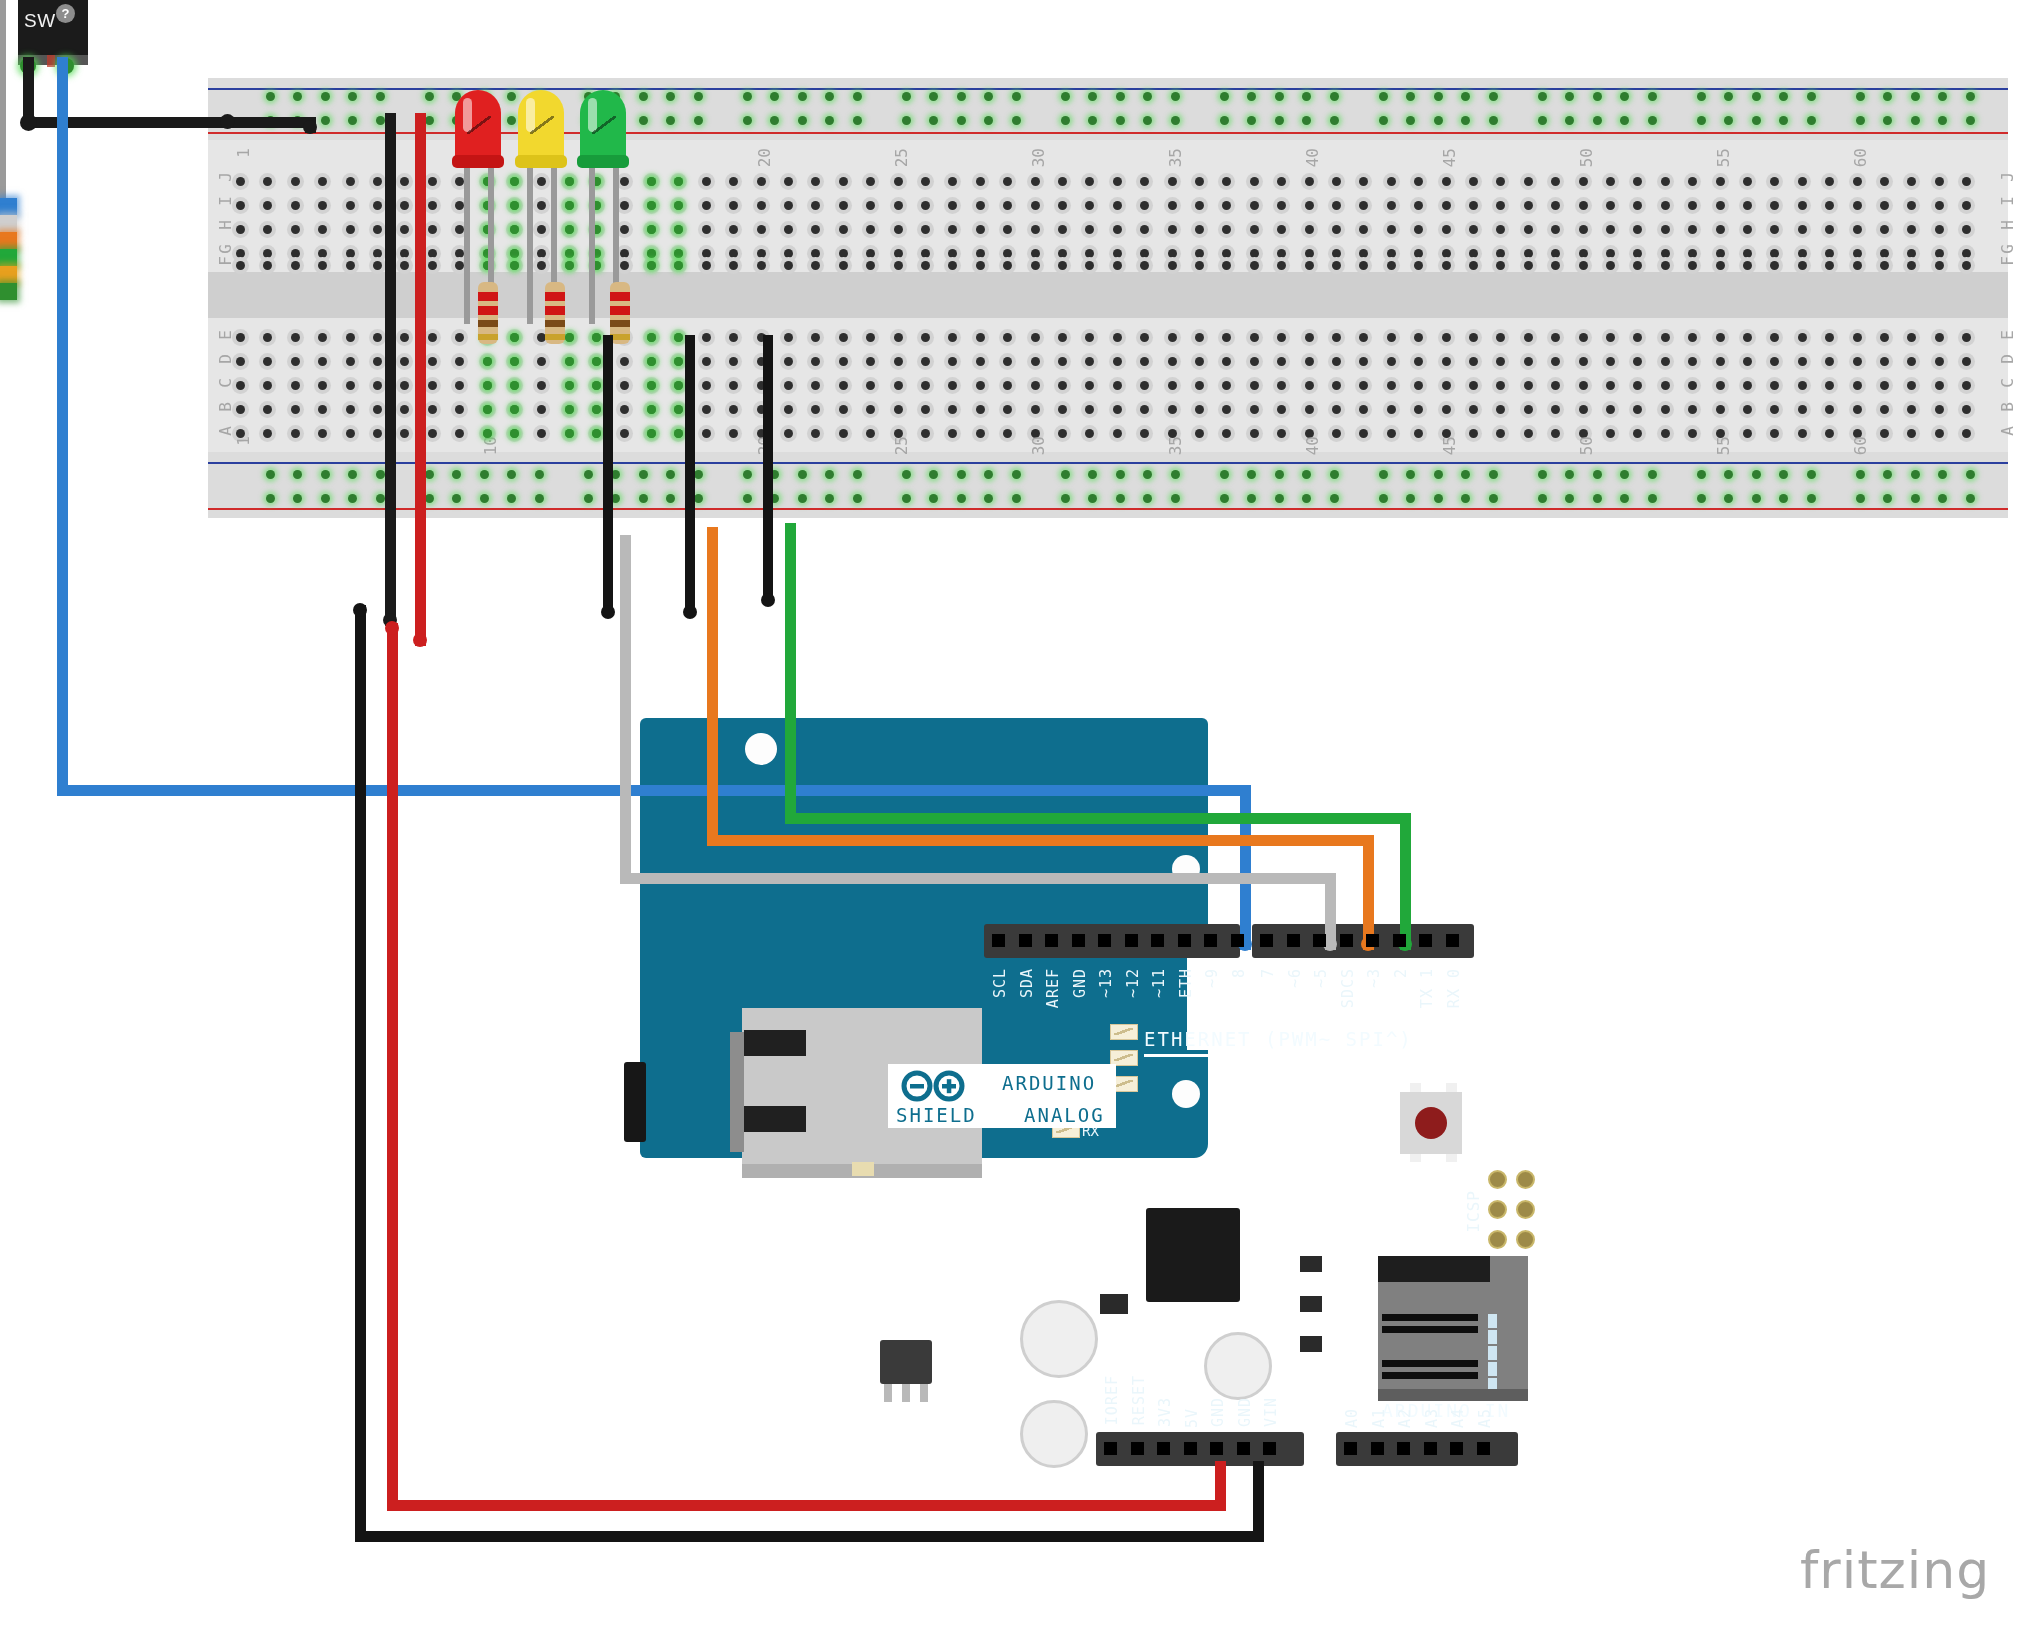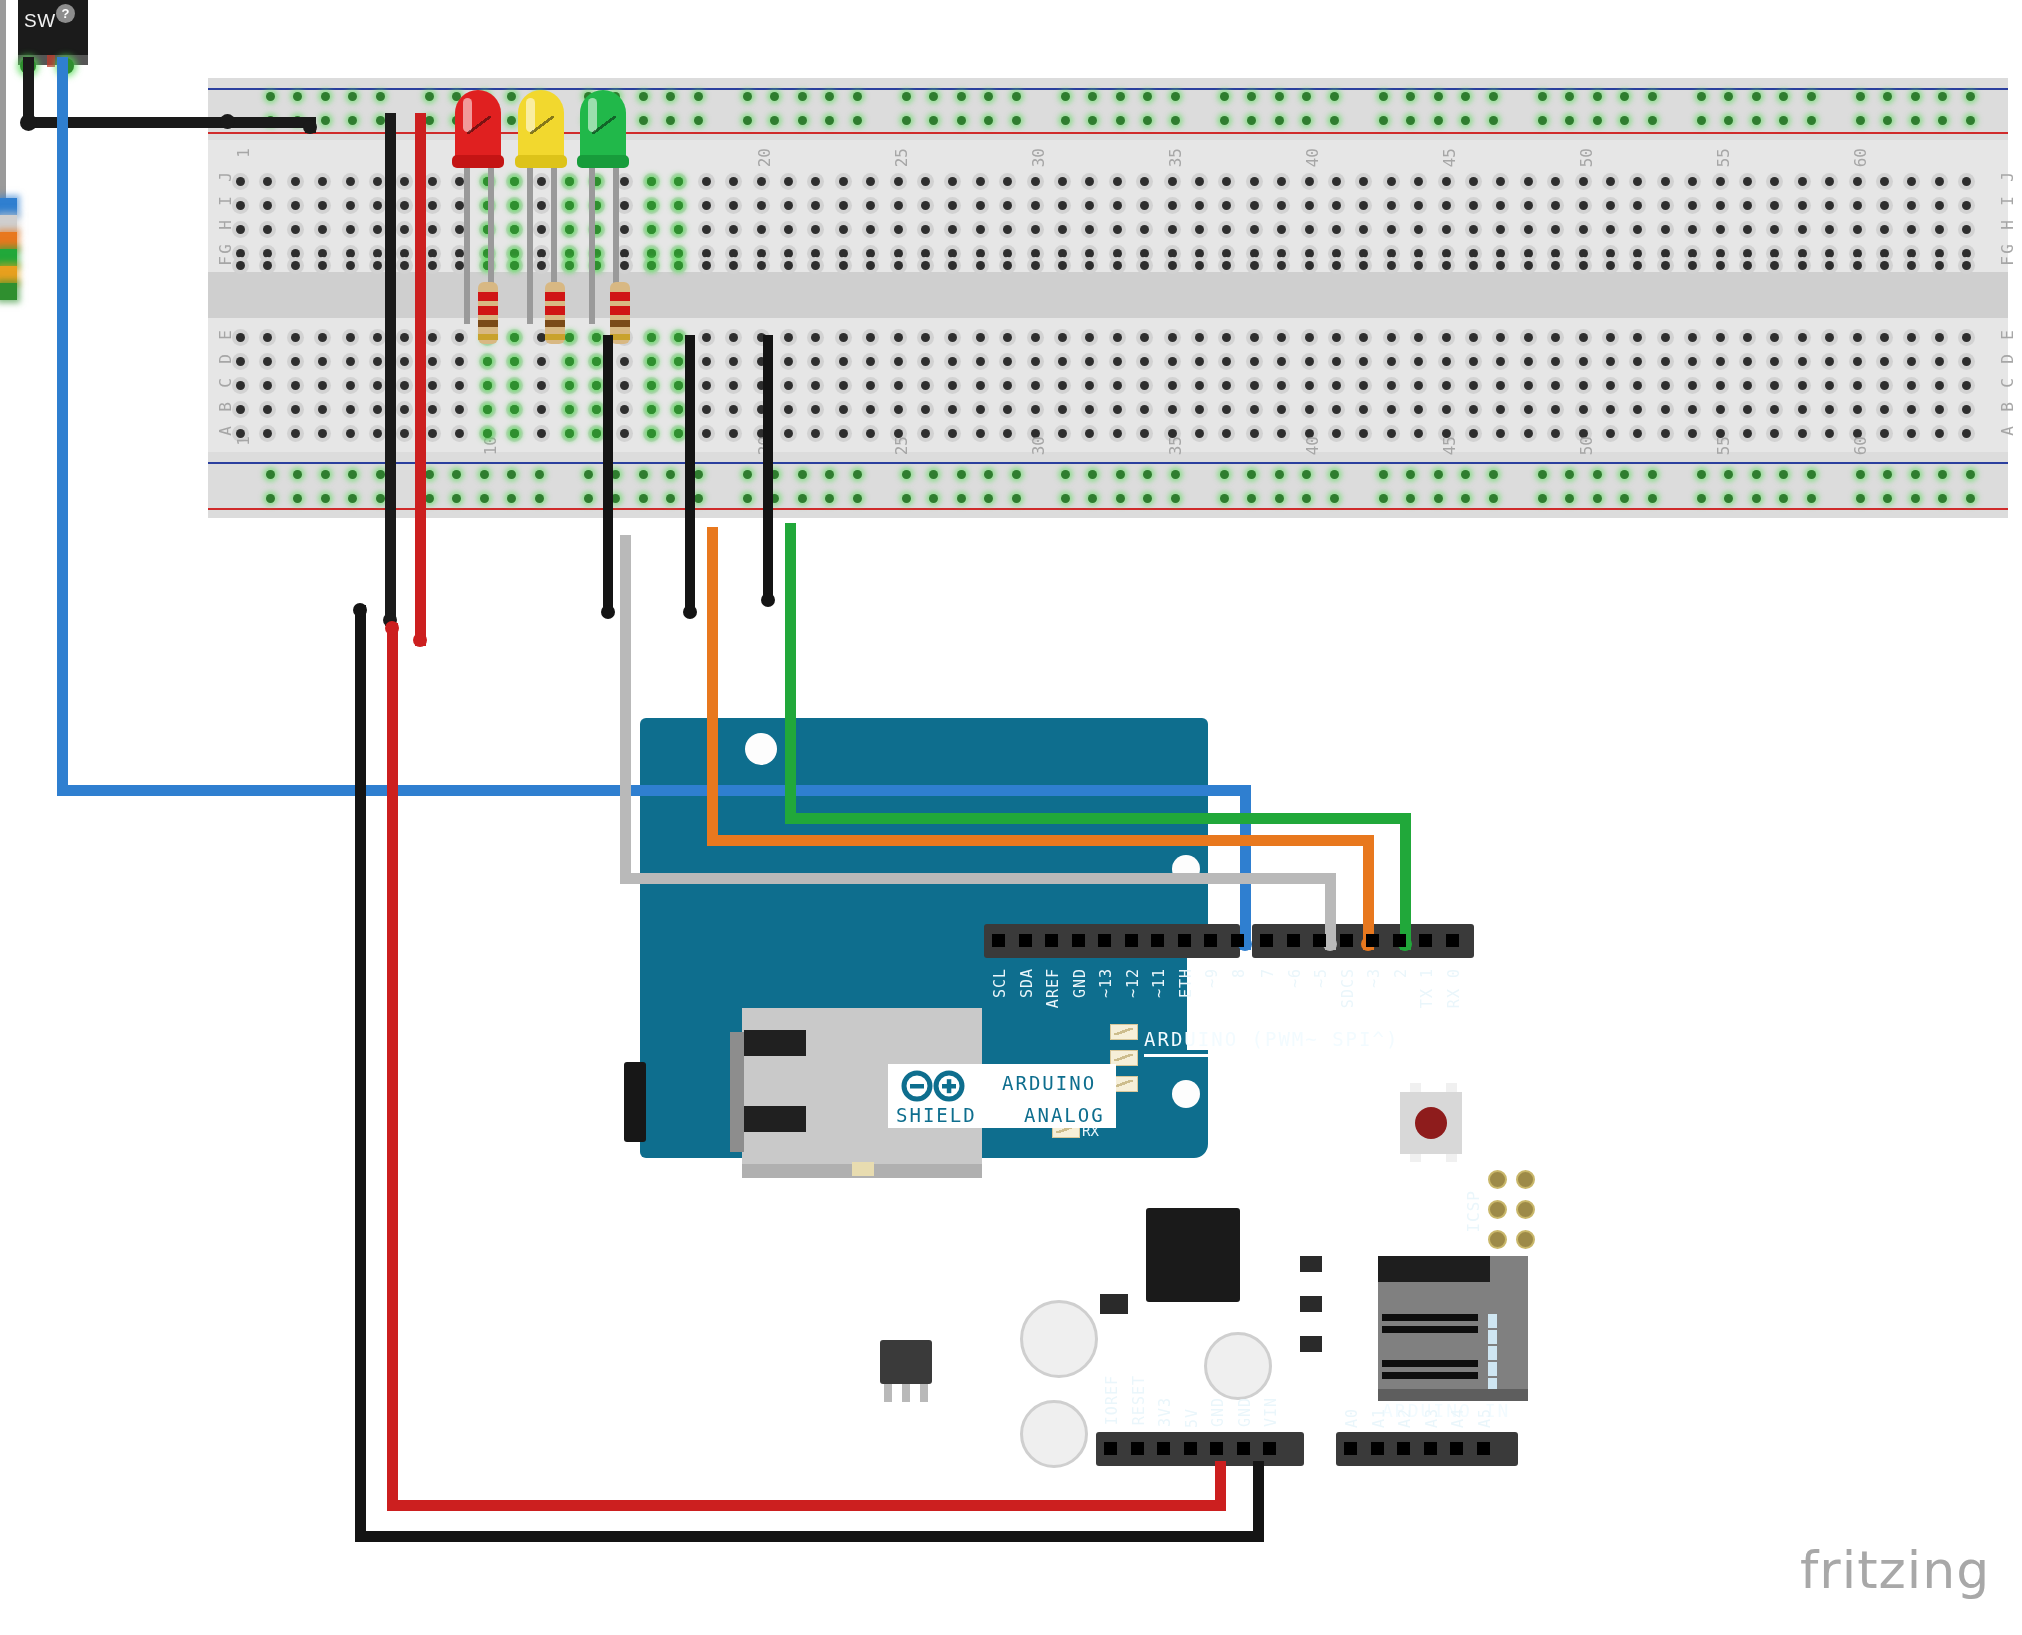--- a/index.html
+++ b/index.html
@@ -186,21 +186,21 @@
 <div class="abs" style="left:920px;top:1384px;width:8px;height:18px;background:#b9b9b9;"></div>
 
 <div class="abs smd-led" style="left:1052px;top:1097px;"></div>
 <div class="abs smd-led" style="left:1052px;top:1122px;"></div>
 <div class="abs txrxlbl" style="left:1082px;top:1098px;">TX</div>
 <div class="abs txrxlbl" style="left:1082px;top:1123px;">RX</div>
 <div class="abs smd-led" style="left:1110px;top:1024px;"></div>
 <div class="abs smd-led" style="left:1110px;top:1050px;"></div>
 <div class="abs smd-led" style="left:1110px;top:1076px;"></div>
 
-<div class="abs boardtxt" style="left:1144px;top:1028px;">ARDUINO (PWM~ SPI^)</div>
+<div class="abs boardtxt" style="left:1144px;top:1028px;">ETHERNET (PWM~ SPI^)</div>
 <div class="abs" style="left:1144px;top:1054px;width:364px;height:3px;background:#ffffff;"></div>
 <div class="abs" id="logobox"></div>
 <svg class="abs" style="left:898px;top:1070px;" width="72" height="32" viewBox="0 0 72 32">
   <circle cx="19" cy="16" r="13" fill="none" stroke="#0e6e8e" stroke-width="5"></circle>
   <circle cx="51" cy="16" r="13" fill="none" stroke="#0e6e8e" stroke-width="5"></circle>
   <rect x="12" y="14" width="14" height="4.5" fill="#0e6e8e"></rect>
   <rect x="44" y="14" width="14" height="4.5" fill="#0e6e8e"></rect>
   <rect x="48.8" y="9.2" width="4.5" height="14" fill="#0e6e8e"></rect>
 </svg>
 <div class="abs logotxt" style="left:896px;top:1104px;">SHIELD</div>

